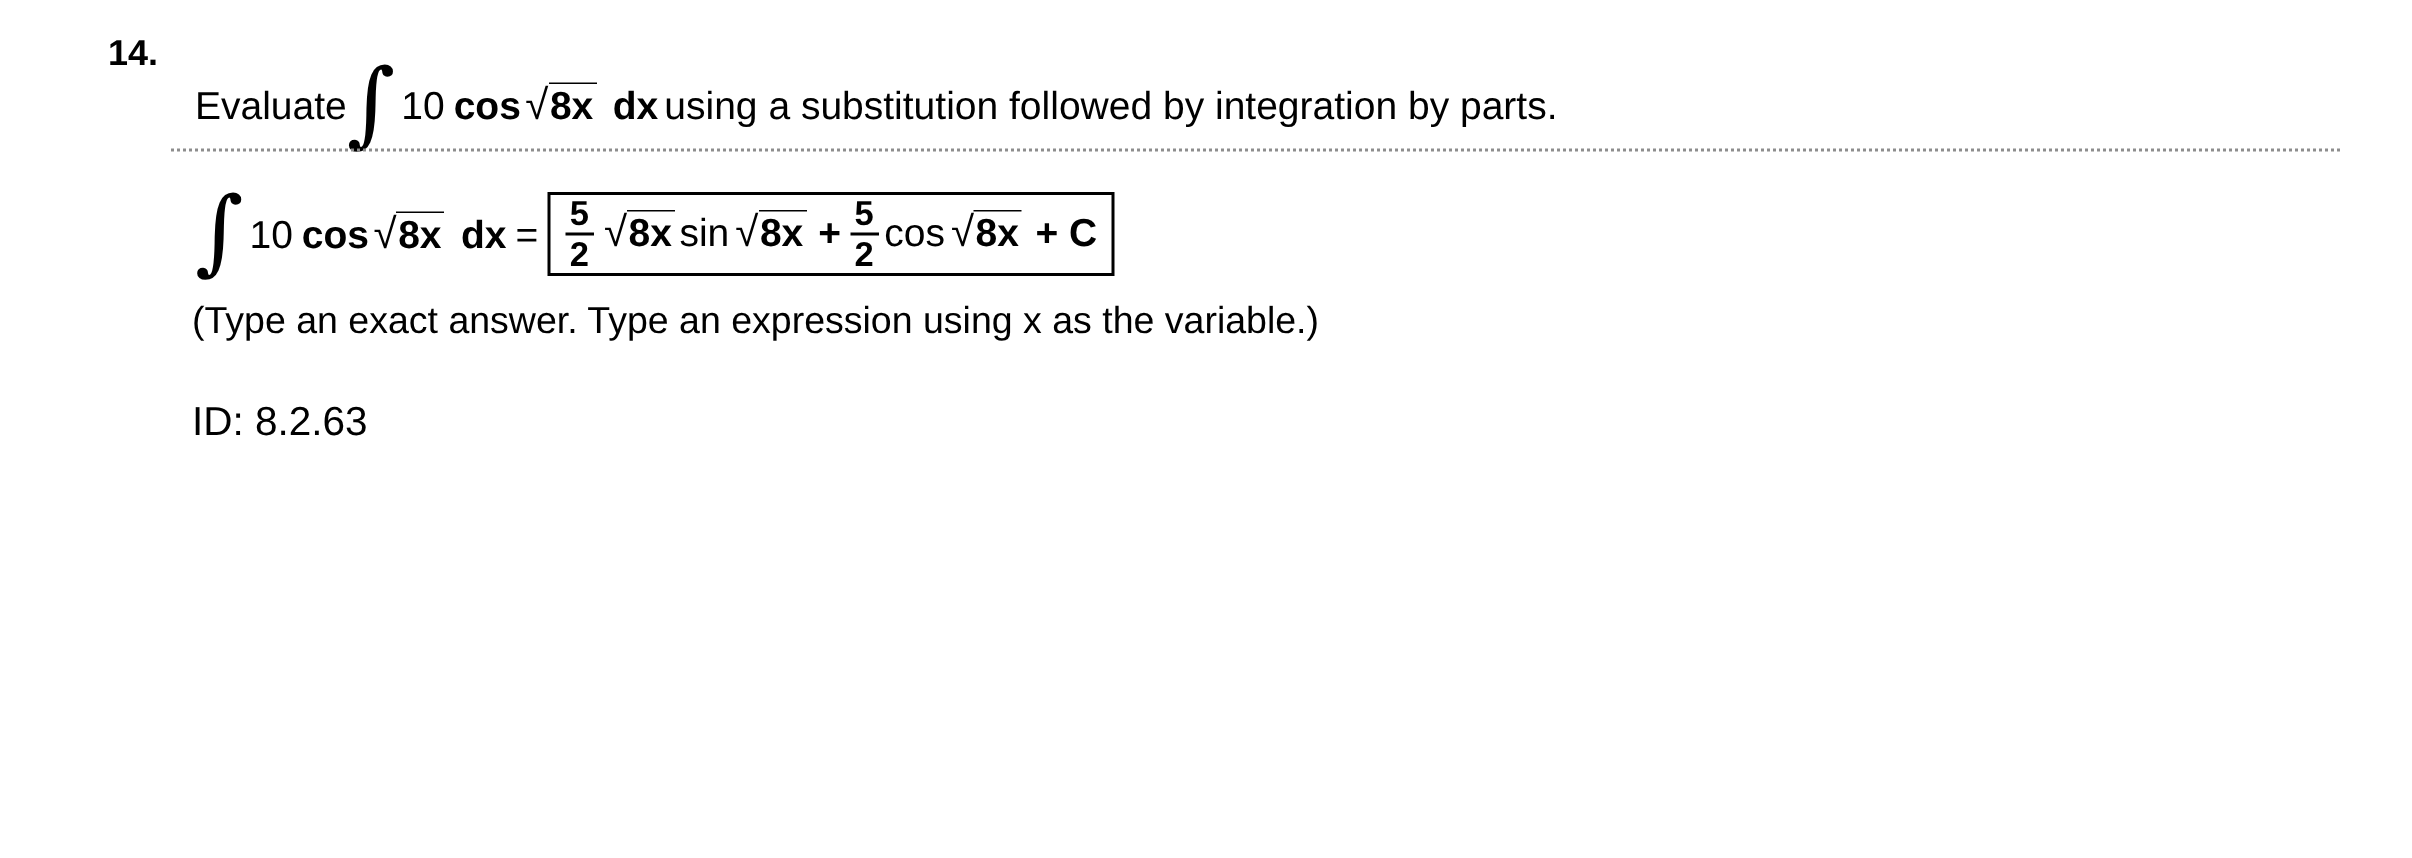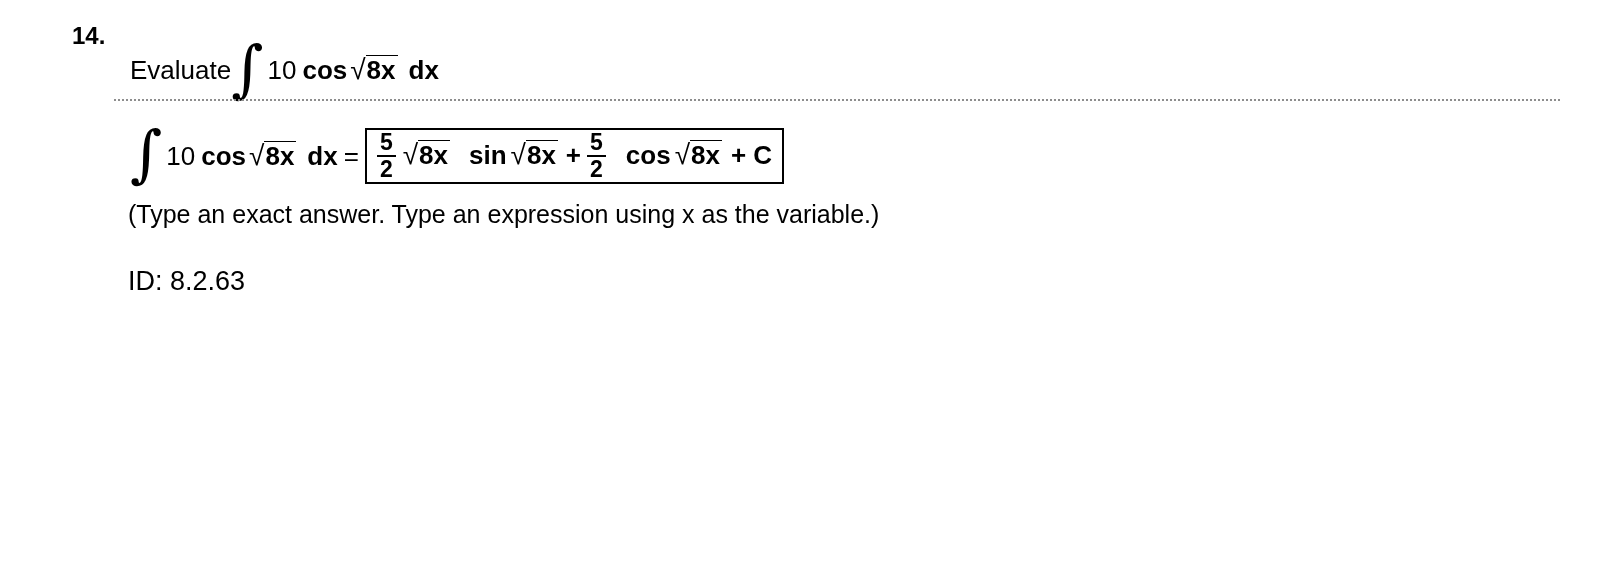--- a/index.html
+++ b/index.html
@@ -155,22 +155,22 @@
   .frac .den {
     border-top: 2px solid #000;
     padding: 1px 3px 0 3px;
   }
 
   .op {
     margin: 0 5px;
     font-weight: 700;
   }
   .fn {
-    font-weight: 700;
-    margin-left: 16px;
+    font-weight: 400;
+    margin-left: 0;
     margin-right: 1px;
   }
   .plus-c {
     font-weight: 700;
     margin-left: 6px;
   }
 </style>
 </head>
 <body>
 
@@ -181,20 +181,21 @@
   <div class="question-line">
     <span>Evaluate</span>
     <span class="integral">∫</span>
     <span class="lead-num">10</span>
     <span class="bold">cos</span>
     <span class="sqrt">
       <span class="radical">√</span>
       <span class="radicand">8x</span>
     </span>
     <span class="dx">dx</span>
+    <span>using a substitution followed by integration by parts.</span>
   </div>
 
   <div class="divider"></div>
 
   <div class="answer-row">
     <span class="integral">∫</span>
     <span class="lead-num">10</span>
     <span class="bold">cos</span>
     <span class="sqrt">
       <span class="radical">√</span>

